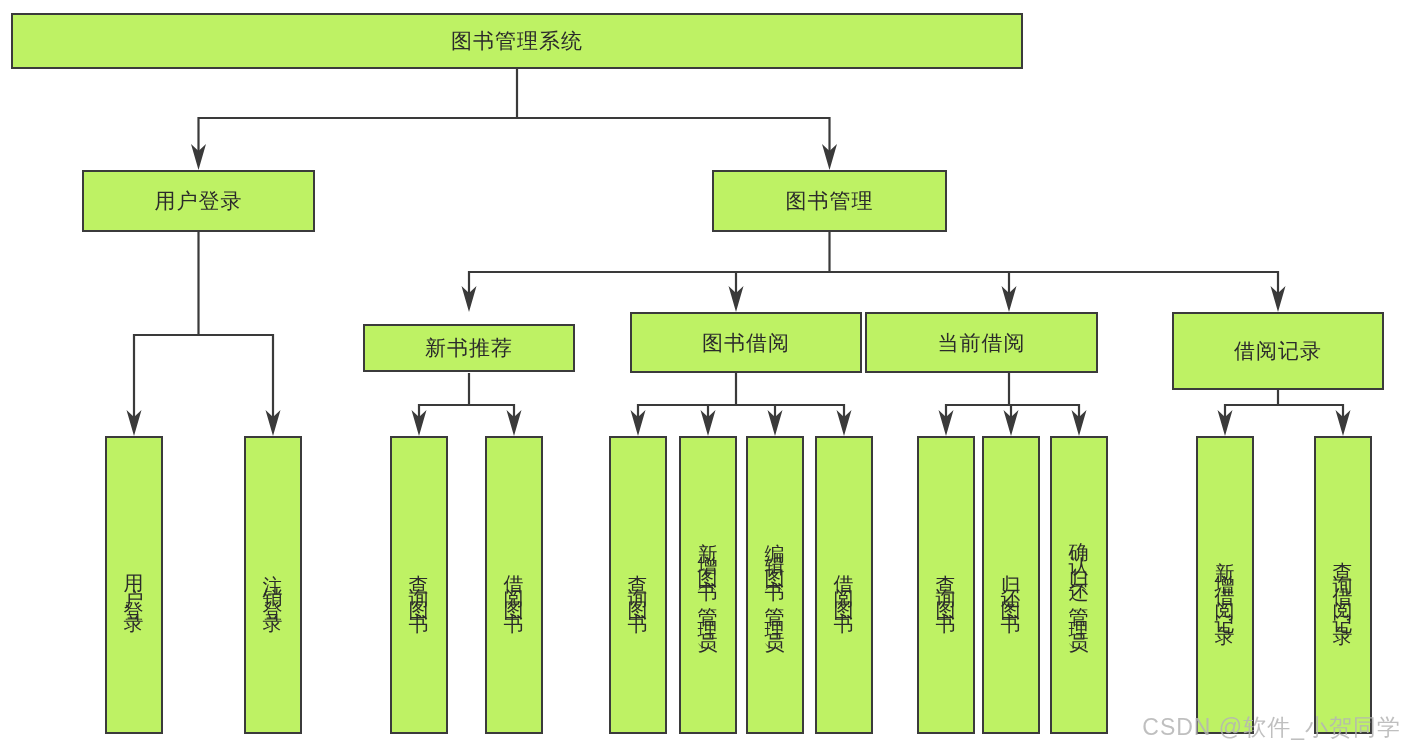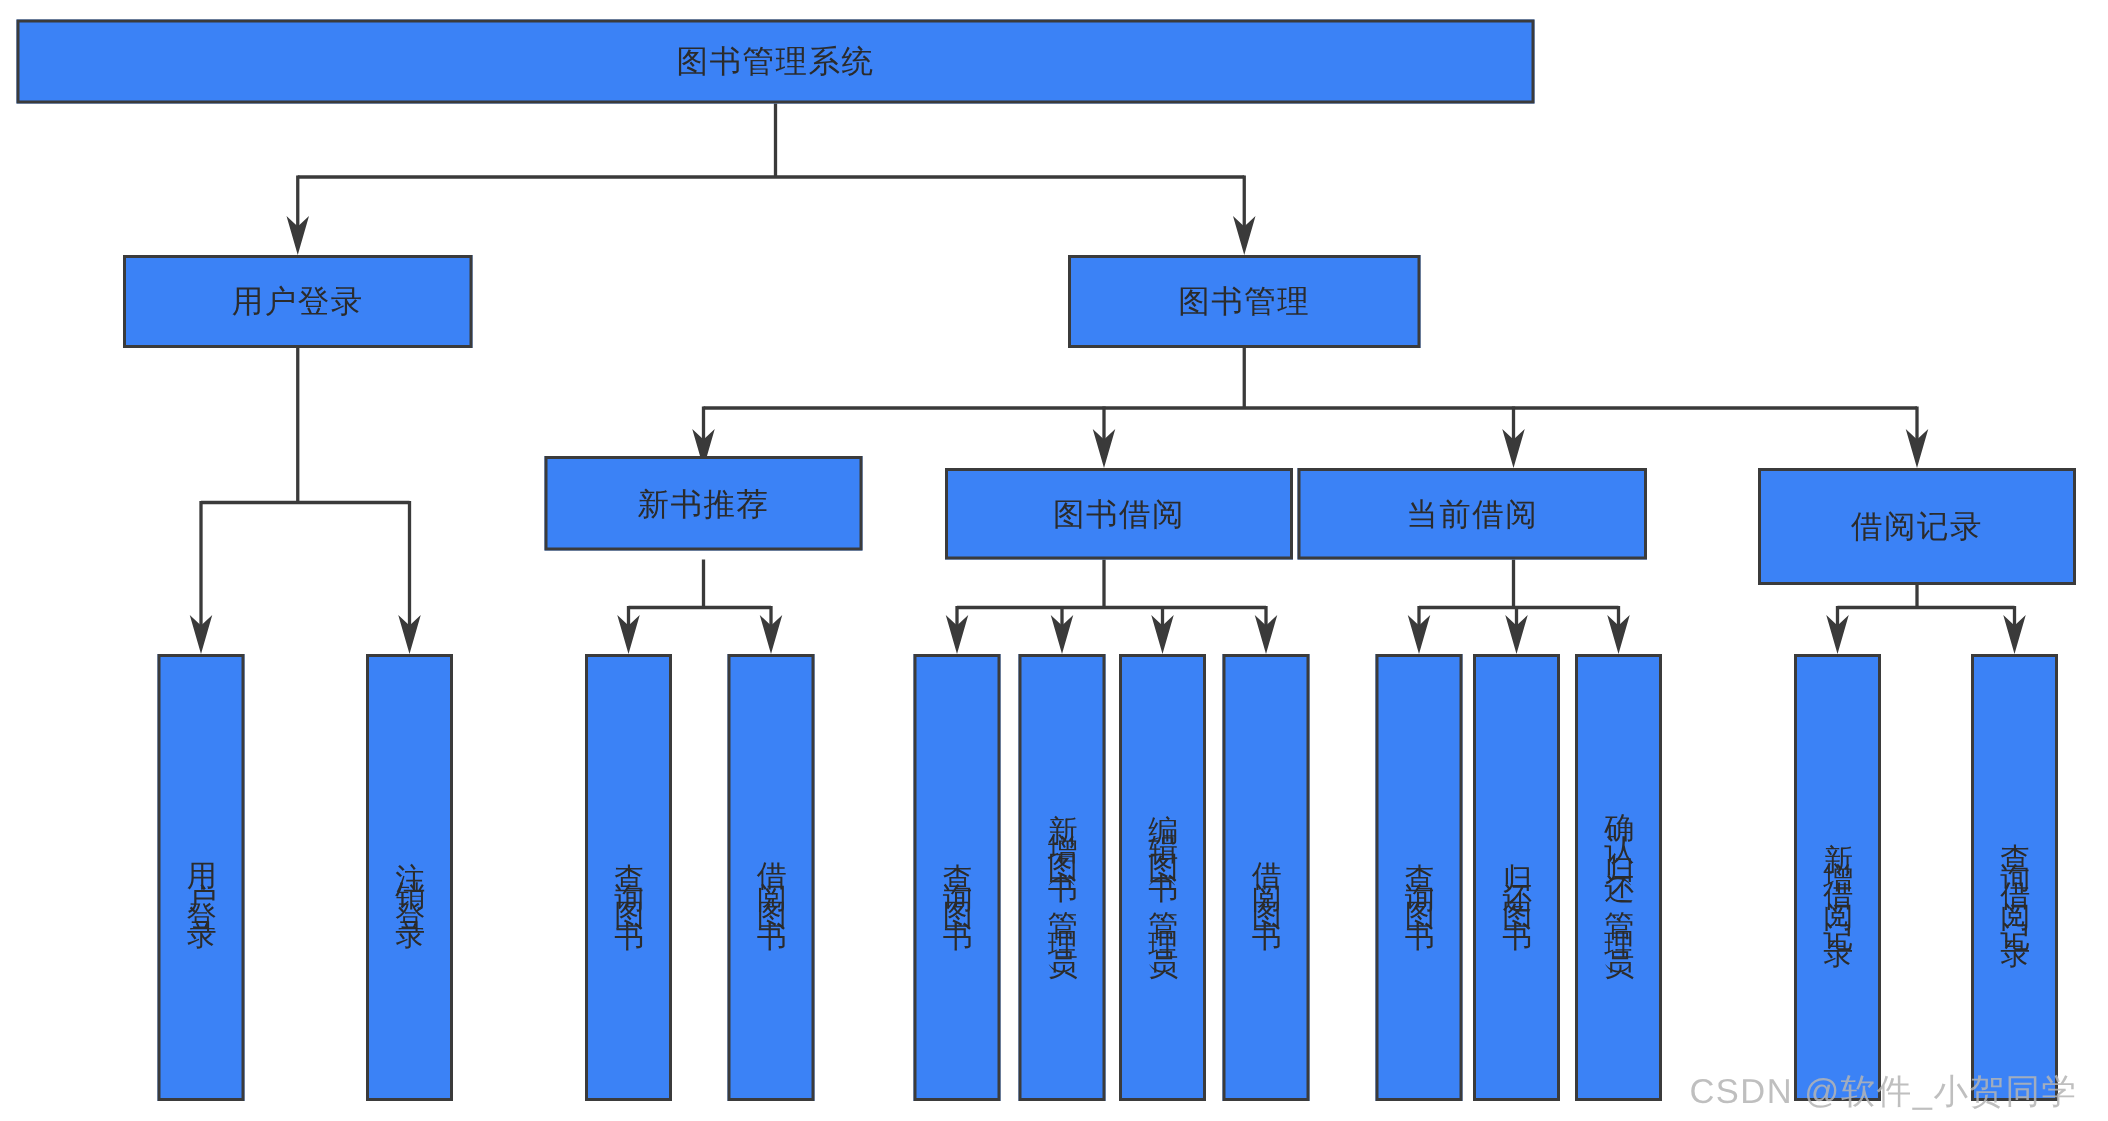--- a/index.html
+++ b/index.html
@@ -9,40 +9,40 @@
     background:#ffffff;
     font-family:"Liberation Sans","DejaVu Sans",sans-serif;
     color:#2b2b2b;
     overflow:hidden;
   }
   .wires{position:absolute;left:0;top:0;width:1405px;height:747px;z-index:0;}
   .box{
     position:absolute;
     box-sizing:border-box;
     border:2px solid #3b3b3b;
-    background:#3b82f6;
+    background:#bef264;
     display:flex;align-items:center;justify-content:center;
     z-index:1;
   }
   .hlabel{
     font-size:21px;
     letter-spacing:1px;
     white-space:nowrap;
     color:#2b2b2b;
   }
   .vtext{
     writing-mode:vertical-rl;
     font-size:20px;
     letter-spacing:13px;
     line-height:1;
     color:#2b2b2b;
   }
   .watermark{
     position:absolute;
-    top:712px;right:20px;
+    top:712px;right:4px;
     font-size:23px;
     letter-spacing:1px;
     opacity:.85;
     z-index:2;
     white-space:nowrap;
     text-align:right;
   }
 </style>
 </head>
 <body>
@@ -108,21 +108,21 @@
     <span class="hlabel">图书管理系统</span>
   </div>
 
   <div class="box" style="left:82px;top:170px;width:233px;height:62px">
     <span class="hlabel">用户登录</span>
   </div>
   <div class="box" style="left:712px;top:170px;width:235px;height:62px">
     <span class="hlabel">图书管理</span>
   </div>
 
-  <div class="box" style="left:363px;top:304px;width:212px;height:63px">
+  <div class="box" style="left:363px;top:324px;width:212px;height:48px">
     <span class="hlabel">新书推荐</span>
   </div>
   <div class="box" style="left:630px;top:312px;width:232px;height:61px">
     <span class="hlabel">图书借阅</span>
   </div>
   <div class="box" style="left:865px;top:312px;width:233px;height:61px">
     <span class="hlabel">当前借阅</span>
   </div>
   <div class="box" style="left:1172px;top:312px;width:212px;height:78px">
     <span class="hlabel">借阅记录</span>

